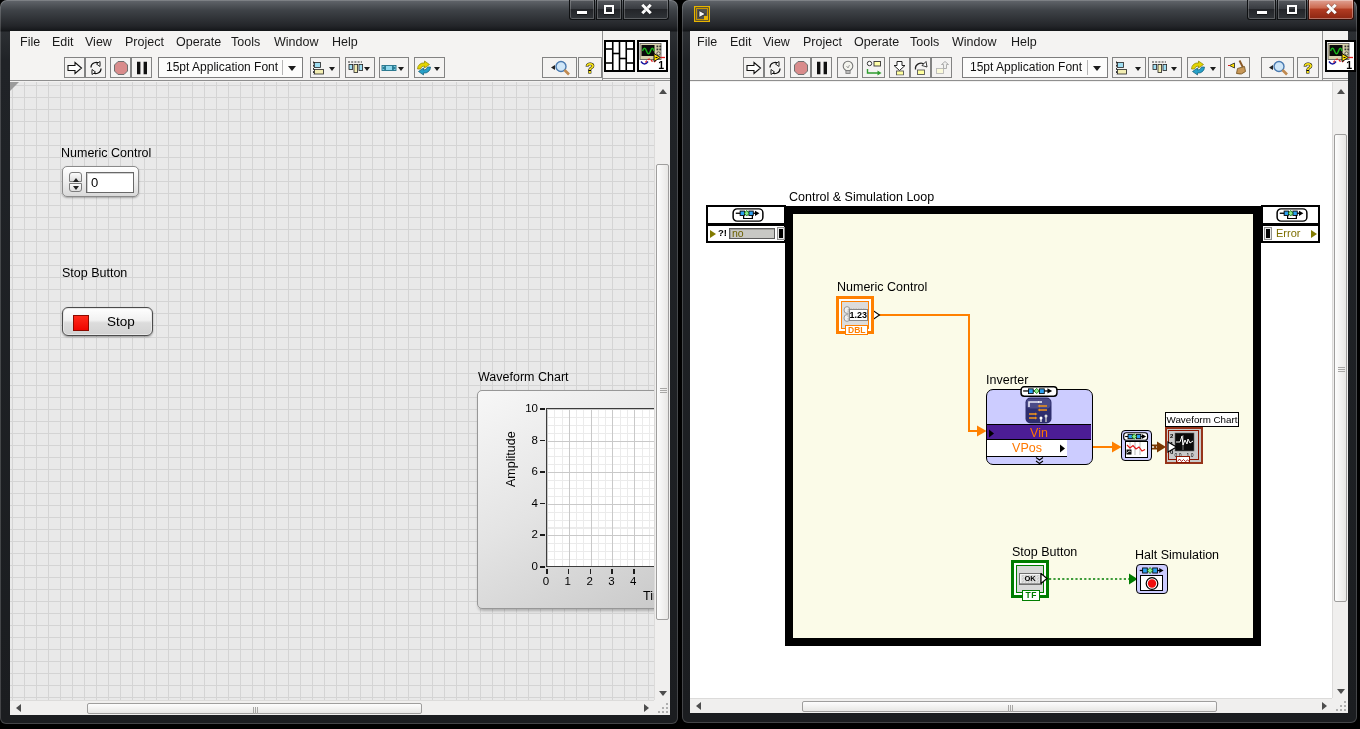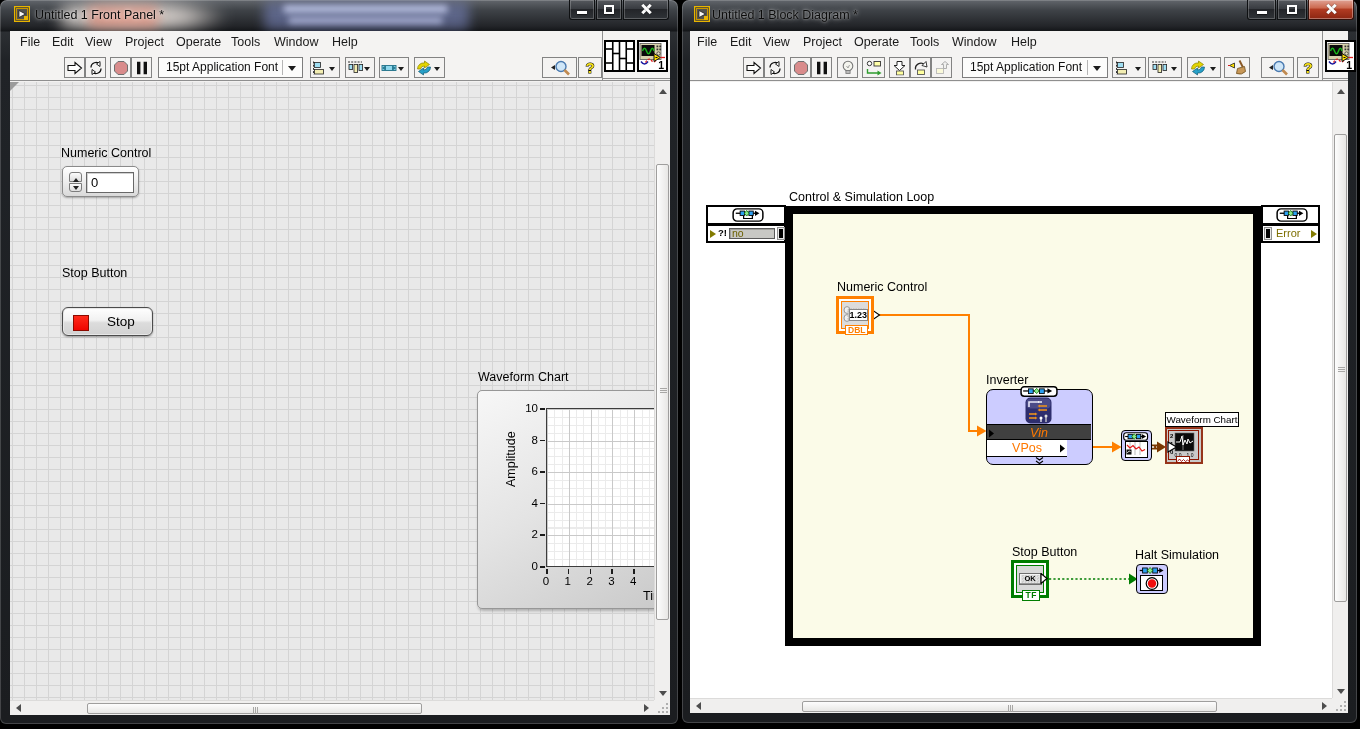--- a/index.html
+++ b/index.html
@@ -98,34 +98,20 @@
   .term-label-box { position:absolute; border:1px solid #000; background:#fff; font-size:11px; color:#000;
     text-align:center; white-space:nowrap; overflow:hidden; }
   .tri-olive { width:0; height:0; border:4px solid transparent; border-left:6px solid #827b00; position:absolute; }
   .port-bar { position:absolute; background:#000; border:1.5px solid #909090; box-shadow:0 0 0 1px #e8e8e8 inset; }
 </style>
 </head>
 <body>
 
 <div class="window" style="left:0; top:0; width:678px; height:724px;">
   <div class="win-frame"></div>
-  <div class="titlebar">
-    <div class="blur-blob" style="left:60px; top:1px; width:170px; height:29px; background:radial-gradient(ellipse 60% 70% at 40% 55%, rgba(248,240,234,0.95), rgba(240,232,226,0.75) 60%, rgba(200,195,190,0) 100%);"></div>
-    <div class="blur-blob" style="left:88px; top:6px; width:70px; height:22px; filter:blur(6px); background:rgba(225,118,95,0.55);"></div>
-    <div class="blur-blob" style="left:264px; top:2px; width:205px; height:28px; filter:blur(6px); background:rgba(118,130,185,0.6);"></div>
-    <div class="blur-blob" style="left:283px; top:5px; width:165px; height:8px; filter:blur(3px); background:rgba(200,208,240,0.8);"></div>
-    <div class="blur-blob" style="left:288px; top:17px; width:155px; height:7px; filter:blur(3px); background:rgba(195,203,238,0.7);"></div>
-    <svg class="app-icon" style="left:14px;" viewBox="0 0 16 16">
-      <rect x="0.5" y="0.5" width="15" height="15" fill="#3a3a3a" stroke="#e8b400" stroke-width="1.5"></rect>
-      <rect x="2.5" y="2.5" width="11" height="11" fill="#52524e" stroke="#c89600" stroke-width="1"></rect>
-      <path d="M5,4.5 L5,11.5 L11.5,8 Z" fill="#f5f5f5" stroke="#111" stroke-width="0.7"></path>
-      <rect x="10" y="10" width="4" height="4" fill="#e8b400"></rect>
-    </svg>
-    <span class="title-text" style="left:35px;">Untitled 1 Front Panel *</span>
-  </div>
   <div class="winbtns" style="left:569px;">
     <div class="btn-dark" style="width:26px; border-radius:0 0 0 3px;">
         <div class="glyph-min"></div>
       </div>
     <div class="btn-dark" style="width:26px; margin-left:1px;">
         <div class="glyph-max"></div>
       </div>
     <div class="btn-dark" style="width:46px; margin-left:1px; border-radius:0 0 3px 0;">
         <div class="glyph-x"></div>
       </div>
@@ -337,21 +323,20 @@
 
 <div class="window" style="left:682px; top:0; width:675px; height:723px;">
   <div class="win-frame"></div>
   <div class="titlebar">
     <svg class="app-icon" style="left:12px;" viewBox="0 0 16 16">
       <rect x="0.5" y="0.5" width="15" height="15" fill="#3a3a3a" stroke="#e8b400" stroke-width="1.5"></rect>
       <rect x="2.5" y="2.5" width="11" height="11" fill="#52524e" stroke="#c89600" stroke-width="1"></rect>
       <path d="M5,4.5 L5,11.5 L11.5,8 Z" fill="#f5f5f5" stroke="#111" stroke-width="0.7"></path>
       <rect x="10" y="10" width="4" height="4" fill="#e8b400"></rect>
     </svg>
-    <span class="title-text" style="left:30px;">Untitled 1 Block Diagram *</span>
   </div>
   <div class="winbtns" style="left:565px;">
     <div class="btn-dark" style="width:29px; border-radius:0 0 0 3px;">
         <div class="glyph-min"></div>
       </div>
     <div class="btn-dark" style="width:30px; margin-left:1px;">
         <div class="glyph-max"></div>
       </div>
     <div class="btn-red" style="width:46px; margin-left:1px; border-radius:0 0 3px 0;">
         <div class="glyph-x"></div>
@@ -591,21 +576,21 @@
             <path d="M15,11.5 L12.5,13 L15,14.5 Z" fill="#e89020"></path>
           <line x1="4" y1="17" x2="10" y2="17" stroke="#e89020" stroke-width="1.6"></line>
             <path d="M10,15.5 L12.5,17 L10,18.5 Z" fill="#e89020"></path>
           <line x1="4" y1="21" x2="10" y2="21" stroke="#e89020" stroke-width="1.6"></line>
             <path d="M10,19.5 L12.5,21 L10,22.5 Z" fill="#e89020"></path>
           <circle cx="16" cy="21" r="1.5" fill="#fff"></circle>
             <line x1="16" y1="21" x2="16" y2="25" stroke="#fff" stroke-width="1.2"></line>
           <circle cx="21" cy="19" r="1.5" fill="#ddd"></circle>
             <line x1="21" y1="19" x2="21" y2="25" stroke="#ddd" stroke-width="1.2"></line>
         </svg>
-        <div style="position:absolute; left:0; top:34px; width:104px; height:16px; background:#404040; border-top:1.2px solid #000; border-bottom:1.2px solid #000;font-style:italic;">
+        <div style="position:absolute; left:0; top:34px; width:104px; height:16px; background:#4c1d95; border-top:1.2px solid #000; border-bottom:1.2px solid #000;">
           <svg width="7" height="9" style="position:absolute; left:1px; top:3.5px;">
               <path d="M1,0.5 L1,8.5 L6,4.5 Z" fill="#000"></path>
             </svg>
           <span style="position:absolute; left:0; width:100%; text-align:center; top:0.5px; font-size:12.5px; color:#FF7800;">Vin</span>
         </div>
         <div style="position:absolute; left:0; top:50px; width:80px; height:17px; background:#fff; border-bottom:1.2px solid #000;">
           <span style="position:absolute; left:0; width:100%; text-align:center; top:1px; font-size:12.5px; color:#FF7800;">VPos</span>
           <svg width="7" height="9" style="position:absolute; right:1.5px; top:4px;">
               <path d="M1,0.5 L1,8.5 L6,4.5 Z" fill="#000"></path>
             </svg>

